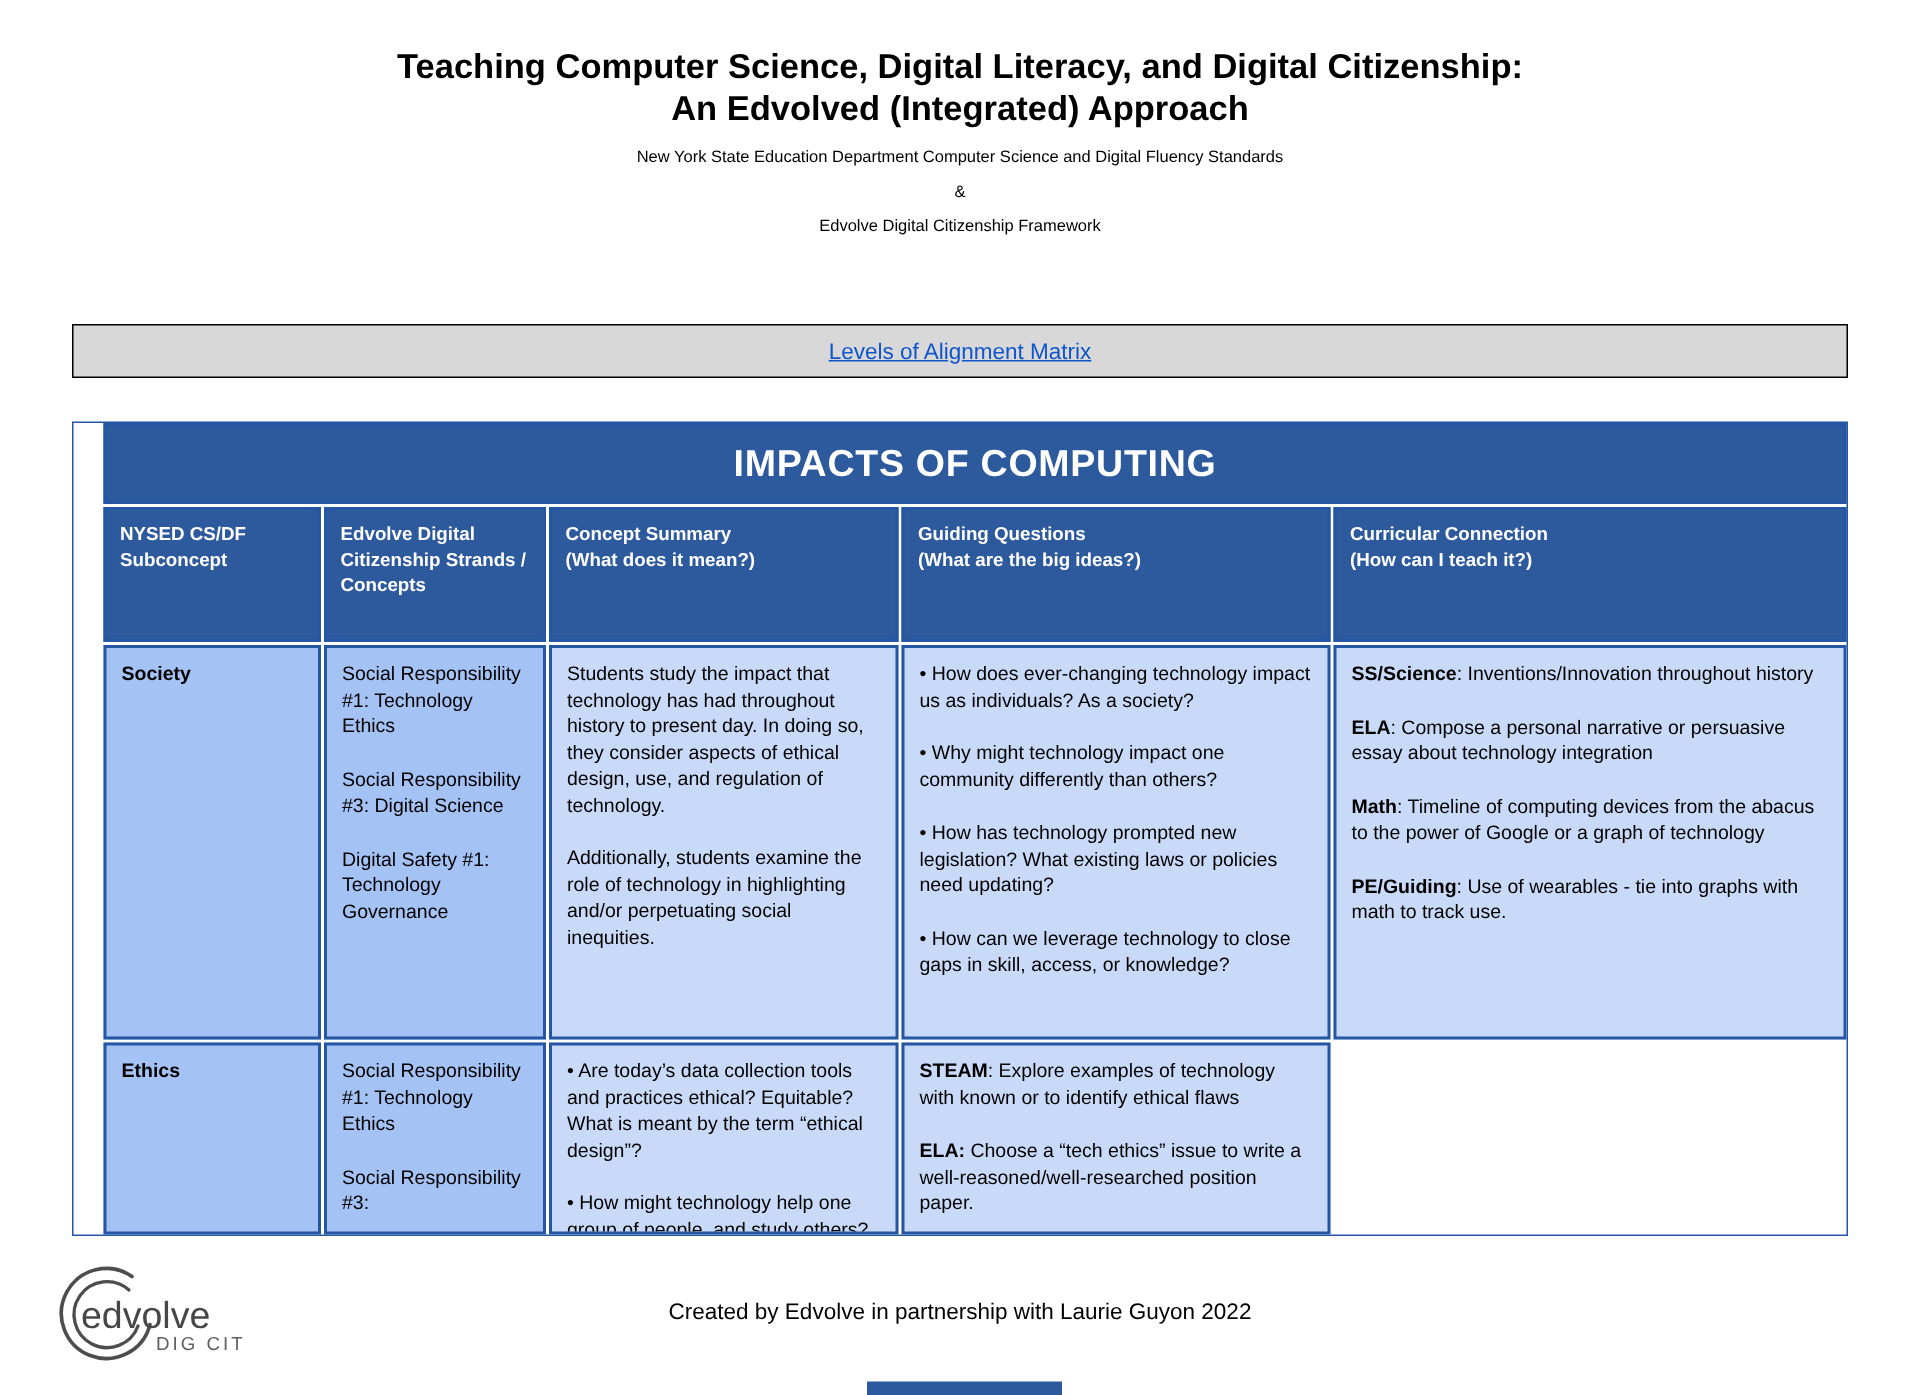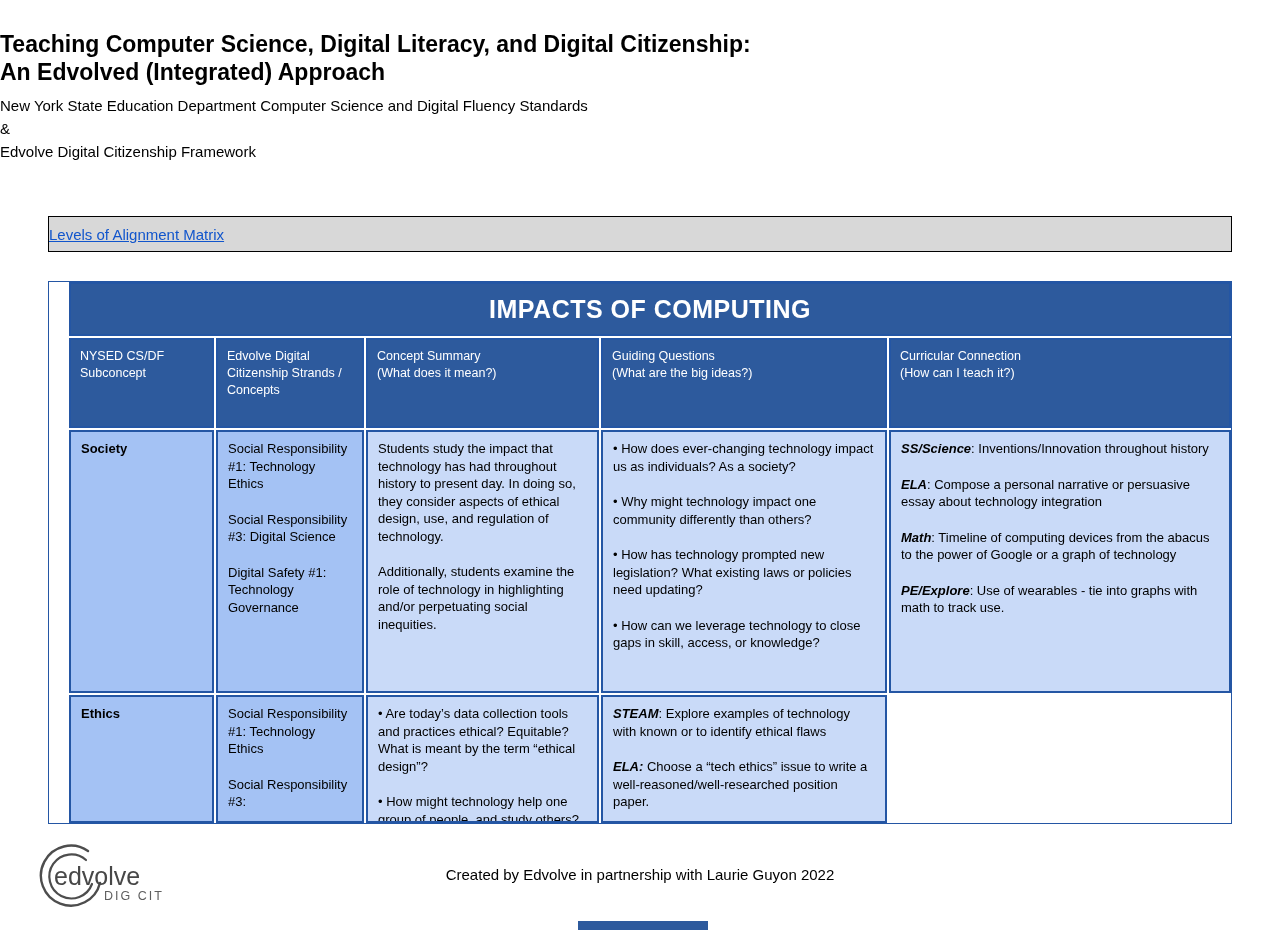--- a/index.html
+++ b/index.html
@@ -9,57 +9,57 @@
     --cell-light:#c9daf8;
   }
   *{box-sizing:border-box;}
   html,body{margin:0;padding:0;}
   body{
     width:1280px;height:930px;position:relative;background:#ffffff;
     font-family:"Liberation Sans","DejaVu Sans",sans-serif;color:#000;
     overflow:hidden;
   }
   
-  .doc-header{padding-top:30px;text-align:left;}
+  .doc-header{padding-top:30px;text-align:center;}
   .title-line{font-size:23px;font-weight:bold;line-height:28px;margin:0;}
-  .subtitle{font-size:15px;line-height:23px;margin:8px 0 0 0;}
+  .subtitle{font-size:11px;line-height:23px;margin:8px 0 0 0;}
   .subtitle p{margin:0;}
   
   .link-bar{
     margin:53px 48px 0 48px;height:36px;background:#d8d8d8;border:1px solid #000;
-    display:flex;align-items:center;
+    display:flex;align-items:center;justify-content:center;
   }
   .link-bar a{color:#1155cc;text-decoration:underline;font-size:15px;cursor:pointer;}
   
   .matrix{
     margin:29px 48px 0 48px;
     display:grid;
     grid-template-columns:145px 148px 233px 286px 1fr;
     grid-template-rows:54px 90px 263px 128px;
     gap:2px;background:#fff;border:1px solid var(--border);padding-left:20px;
   }
   .banner{
     grid-column:1 / -1;background:var(--blue);border:2px solid var(--border);
     color:#fff;font-weight:bold;font-size:25px;letter-spacing:.5px;
     display:flex;align-items:center;justify-content:center;
   }
   .hcell{
     background:var(--blue);border:2px solid var(--border);color:#fff;
-    font-weight:normal;font-size:12.5px;line-height:17px;padding:8px 9px;
+    font-weight:bold;font-size:12.5px;line-height:17px;padding:8px 9px;
   }
   .cell{
     border:2px solid var(--border);font-size:13px;line-height:17.5px;
     padding:8px 10px;overflow:hidden;
   }
   .cell.dark{background:var(--cell-dark);}
   .cell.light{background:var(--cell-light);}
   .cell p{margin:0 0 18px 0;}
   .cell p:last-child{margin-bottom:0;}
   .subconcept{font-weight:bold;}
-  .b{font-weight:bold;font-style:italic;}
+  .b{font-weight:bold;}
   
   .logo{position:absolute;left:34px;top:843px;}
   .credit{
     position:absolute;left:0;top:866px;width:1280px;text-align:center;
     font-size:15px;
   }
   .bottom-bar{
     position:absolute;left:578px;top:921px;width:130px;height:9px;
     background:var(--blue);
   }
@@ -121,21 +121,21 @@
     <div class="cell light">
       <p>• How does ever-changing technology impact us as individuals? As a society?</p>
       <p>• Why might technology impact one community differently than others?</p>
       <p>• How has technology prompted new legislation? What existing laws or policies need updating?</p>
       <p>• How can we leverage technology to close gaps in skill, access, or knowledge?</p>
     </div>
     <div class="cell light">
       <p><span class="b">SS/Science</span><span>: Inventions/Innovation throughout history</span></p>
       <p><span class="b">ELA</span><span>: Compose a personal narrative or persuasive essay about technology integration</span></p>
       <p><span class="b">Math</span><span>: Timeline of computing devices from the abacus to the power of Google or a graph of technology</span></p>
-      <p><span class="b">PE/Explore</span><span>: Use of wearables - tie into graphs with math to track use.</span></p>
+      <p><span class="b">PE/Guiding</span><span>: Use of wearables - tie into graphs with math to track use.</span></p>
     </div>
 
     <div class="cell dark subconcept">Ethics</div>
     <div class="cell dark">
       <p>Social Responsibility #1: Technology Ethics</p>
       <p>Social Responsibility #3:</p>
     </div>
     <div class="cell light">
       <p>• Are today’s data collection tools and practices ethical? Equitable? What is meant by the term “ethical design”?</p>
       <p>• How might technology help one group of people, and study others?</p>

